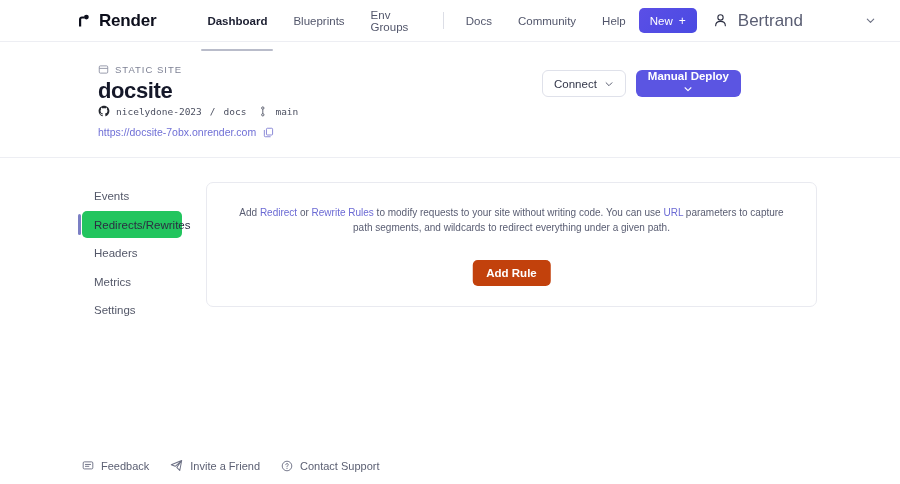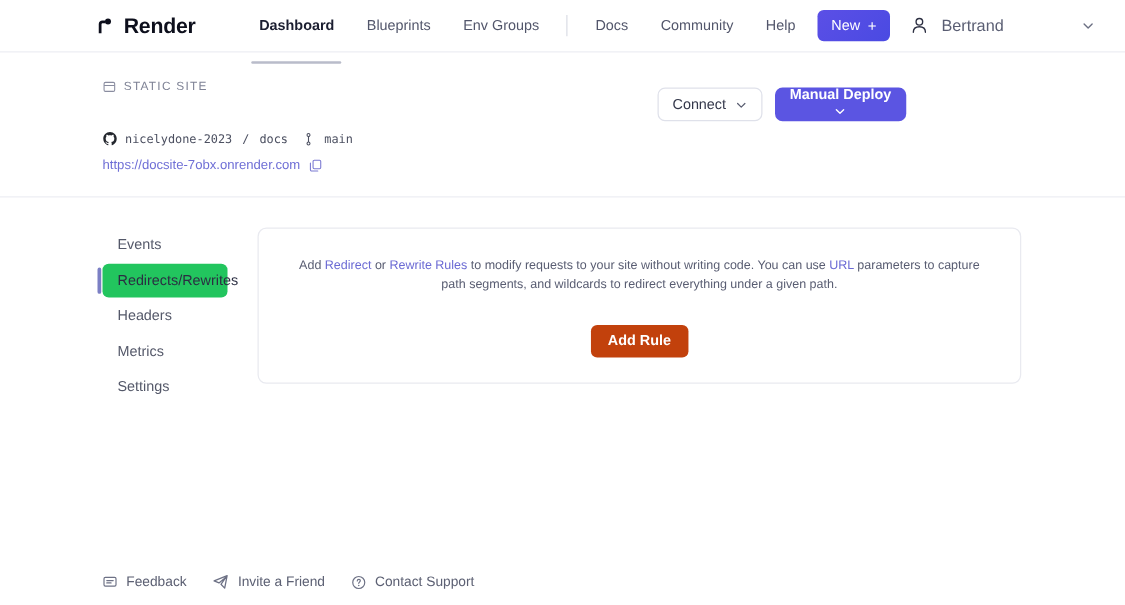--- a/index.html
+++ b/index.html
@@ -37,25 +37,25 @@
 
   .nav-right { margin-left: auto; display: flex; align-items: center; margin-right: 24px; }
   .btn-new {
     background: linear-gradient(135deg, #5b4fe6 0%, #4a4ae2 100%);
     color: #fff; font-size: 11.5px; border: none; border-radius: 5px;
     height: 25px; padding: 0 11px; display: flex; align-items: center; gap: 6px;
     cursor: pointer;
   }
   .btn-new .plus { font-size: 12px; line-height: 1; }
   .avatar-icon { margin-left: 15px; display: block; }
-  .user-name { font-size: 13px; color: #5a5e73; margin-left: 9px; }
+  .user-name { font-size: 17px; color: #5a5e73; margin-left: 9px; }
   .chev-user { margin-left: 62px; }
 
   
-  .svc-header { position: absolute; left: 0; top: 42px; width: 808px; height: 116px; }
+  .svc-header { position: absolute; left: 16px; top: 42px; width: 808px; height: 116px; }
   .svc-type {
     position: absolute; left: 82px; top: 22px;
     display: flex; align-items: center; gap: 6px;
     font-size: 9.5px; letter-spacing: 1px; color: #7e8295; font-weight: 400;
   }
   .svc-title {
     position: absolute; left: 82px; top: 36px;
     font-size: 22px; font-weight: 700; letter-spacing: -0.4px; color: #151829;
   }
   .svc-repo {
@@ -163,20 +163,21 @@
   <div class="svc-header">
 
     <div class="svc-type">
       <svg width="11" height="11" viewBox="0 0 14 14">
         <rect x="1.6" y="2.4" width="10.8" height="9.2" rx="1.4" fill="none" stroke="#8a8da0" stroke-width="1.1"></rect>
         <path d="M1.6 5.6 H12.4" stroke="#8a8da0" stroke-width="1.1"></path>
       </svg>
       <span>STATIC SITE</span>
     </div>
 
+    <div class="svc-title">docsite</div>
 
     <div class="svc-repo">
       <svg width="12" height="12" viewBox="0 0 16 16">
         <path d="M8 0.9 C4 0.9 0.8 4.1 0.8 8.1 C0.8 11.3 2.9 14 5.7 15 C6.1 15 6.2 14.8 6.2 14.6 L6.2 13.4 C4.2 13.8 3.8 12.5 3.8 12.5 C3.5 11.7 3 11.5 3 11.5 C2.4 11.1 3.1 11.1 3.1 11.1 C3.8 11.2 4.2 11.8 4.2 11.8 C4.8 12.9 5.9 12.6 6.3 12.4 C6.3 12 6.5 11.7 6.7 11.5 C5.1 11.3 3.4 10.7 3.4 7.8 C3.4 7 3.7 6.3 4.2 5.8 C4.1 5.6 3.8 4.8 4.3 3.8 C4.3 3.8 4.9 3.6 6.2 4.5 C6.8 4.3 7.4 4.2 8 4.2 C8.6 4.2 9.2 4.3 9.8 4.5 C11.1 3.6 11.7 3.8 11.7 3.8 C12.2 4.8 11.9 5.6 11.8 5.8 C12.3 6.3 12.6 7 12.6 7.8 C12.6 10.7 10.9 11.3 9.3 11.5 C9.6 11.7 9.8 12.2 9.8 12.9 L9.8 14.6 C9.8 14.8 9.9 15 10.3 15 C13.1 14 15.2 11.3 15.2 8.1 C15.2 4.1 12 0.9 8 0.9 Z" fill="#24272e"></path>
       </svg>
       <span>nicelydone-2023</span>
       <span class="repo-sep">/</span>
       <span>docs</span>
       <span class="branch">
         <svg width="10" height="11" viewBox="0 0 12 14">

